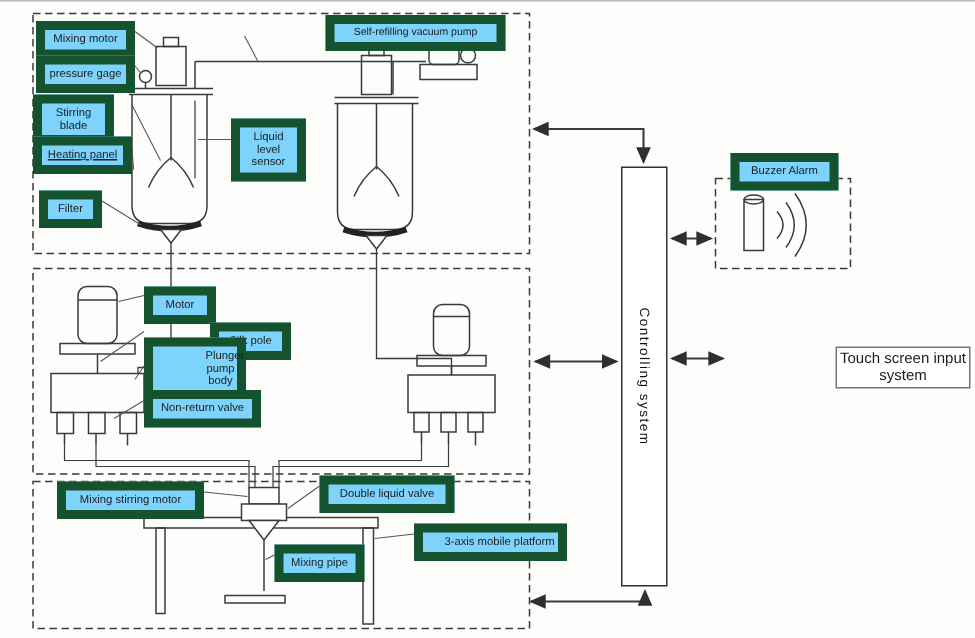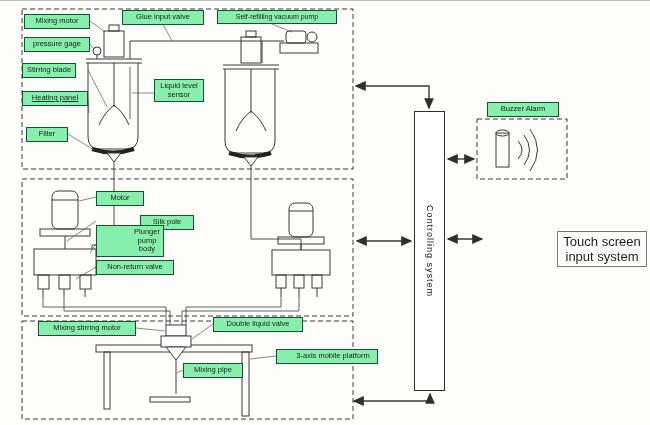--- a/index.html
+++ b/index.html
@@ -3,21 +3,21 @@
 <meta charset="utf-8">
 <style>
   * { margin:0; padding:0; box-sizing:border-box; }
   body { background:#fff; font-family:"Liberation Sans", sans-serif; }
   #stage {
     position:relative; width:650px; height:425px; background:#fdfdfc;
     overflow:hidden; border-top:1px solid #bbb;
   }
   #wires { position:absolute; left:0; top:0; }
   .lbl {
-    position:absolute; border:1px solid #14532d; background:#86efac;
+    position:absolute; border:6px solid #14532d; background:#7dd3fc;
     font-size:7.5px; line-height:1.15; color:#1c1c1c; text-align:center;
     padding:2px 1px; z-index:3;
   }
   .lbl.small { font-size:7px; }
   .ctrl-box {
     position:absolute; left:414px; top:110px; width:31px; height:280px;
     border:1.5px solid #2f2f2f; background:#fff; z-index:3;
     display:flex; align-items:center; justify-content:center;
     writing-mode:vertical-rl; font-size:9px; color:#111; letter-spacing:1px;
   }
@@ -31,21 +31,21 @@
   }
   .touch .front-face {
     position:absolute; left:0; top:9px; width:66px; height:47px;
     background:linear-gradient(180deg,#efefef,#cfcfcf);
     border:2px solid #2f2f2f; display:flex; flex-direction:column;
     align-items:center; justify-content:center; gap:1px;
   }
   .touch .cn { font-size:11px; font-weight:bold; color:#111; line-height:1.15; }
   .caption {
     position:absolute; border:1px solid #777; background:#fff;
-    font-size:13px; color:#1c1c1c; text-align:center; padding:2px 2px; z-index:3;
+    font-size:10px; color:#1c1c1c; text-align:center; padding:2px 2px; z-index:3;
   }
 </style>
 </head>
 <body>
 
 <div id="stage">
 
   <svg id="wires" width="650" height="425" viewBox="0 0 650 425" fill="none" stroke="#3a3a3a" stroke-width="1">
     <defs>
       <marker id="ae" markerWidth="9" markerHeight="9" refX="7" refY="3.5" orient="auto">
@@ -185,21 +185,20 @@
       <line x1="96" y1="266" x2="76" y2="278"></line>
       <line x1="136" y1="327" x2="165" y2="330"></line>
       <line x1="213" y1="323" x2="192" y2="338"></line>
       <line x1="183" y1="369" x2="177" y2="372"></line>
       <line x1="276" y1="355" x2="250" y2="358"></line>
       <line x1="520" y1="118" x2="520" y2="112"></line>
     </g>
   </svg>
 
   <div class="lbl" style="left:24px; top:13px; width:66px;">Mixing motor</div>
-  <div class="lbl" style="left:122px; top:9px; width:82px;">Glue input valve</div>
   <div class="lbl small" style="left:217px; top:9px; width:120px;">Self-refilling vacuum pump</div>
   <div class="lbl" style="left:24px; top:36px; width:66px;">pressure gage</div>
   <div class="lbl" style="left:22px; top:62px; width:54px;">Stirring blade</div>
   <div class="lbl" style="left:22px; top:90px; width:66px;text-decoration:underline;">Heating panel</div>
   <div class="lbl" style="left:154px; top:78px; width:50px;">Liquid level sensor</div>
   <div class="lbl" style="left:26px; top:126px; width:42px;">Filter</div>
 
   <div class="lbl" style="left:96px; top:190px; width:48px;">Motor</div>
   <div class="lbl" style="left:96px; top:214px; width:54px;margin-left:44px;">Silk pole</div>
   <div class="lbl" style="left:96px; top:224px; width:68px;padding-left:35px;">Plunger pump body</div>

